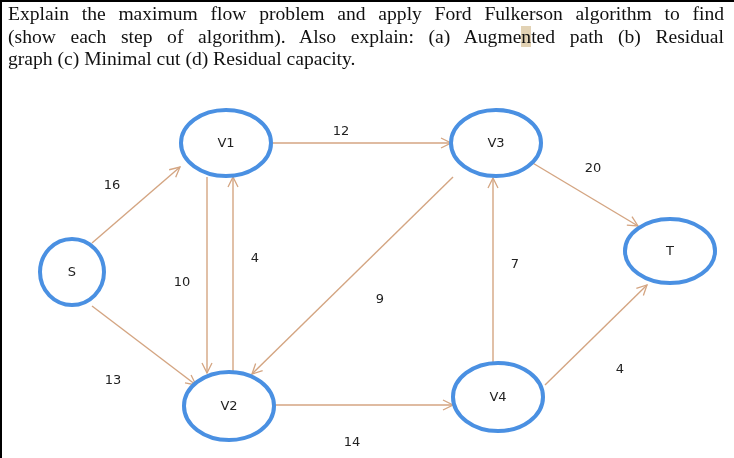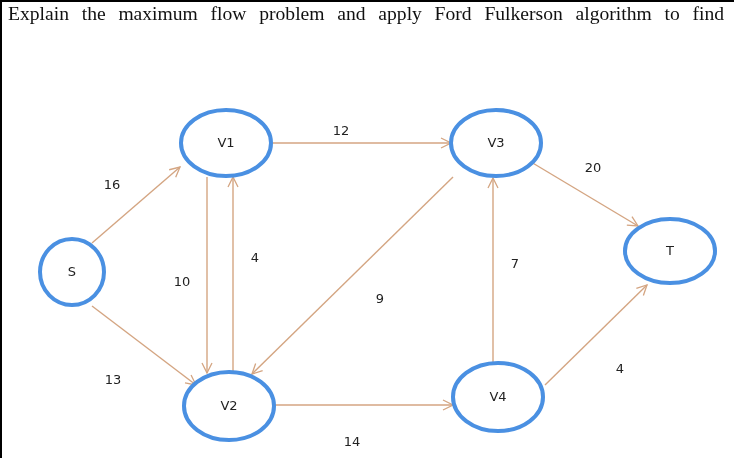--- a/index.html
+++ b/index.html
@@ -25,20 +25,22 @@
     font-family: "DejaVu Sans", sans-serif; font-size: 13px; fill: #222;
   }
 </style>
 </head>
 <body>
 
 <div class="frame"></div>
 
 <div class="question">
   <span class="line"><span>Explain the maximum flow problem and apply Ford Fulkerson algorithm to find</span></span>
+  <span class="line"><span>(show each step of algorithm). Also explain: (a) Augme</span><span class="hl">n</span><span>ted path (b) Residual</span></span>
+  <span class="line last"><span>graph (c) Minimal cut (d) Residual capacity.</span></span>
 </div>
 
 <svg class="graph" width="734" height="458" viewBox="0 0 734 458">
   <defs>
     <marker id="arrow" viewBox="0 0 12 12" refX="11" refY="6" markerWidth="12" markerHeight="12" markerUnits="userSpaceOnUse" orient="auto">
       <path d="M1,1 L11,6 L1,11" fill="none" stroke="#d4a582" stroke-width="1.3"></path>
     </marker>
   </defs>
   <g id="edges">
       <line x1="92" y1="243" x2="180" y2="167" stroke="#d4a582" stroke-width="1.4" marker-end="url(#arrow)"></line>

